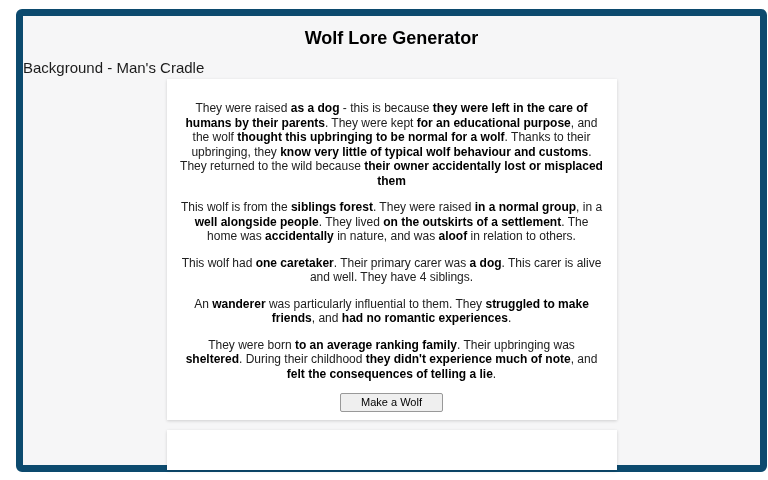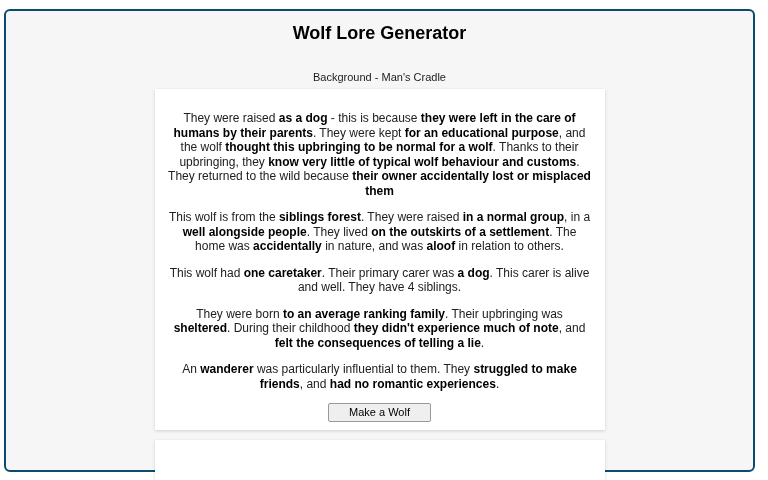--- a/index.html
+++ b/index.html
@@ -4,35 +4,35 @@
 <style>
   * { box-sizing: border-box; }
   html, body { margin: 0; padding: 0; }
   body {
     width: 768px; height: 480px; overflow: hidden;
     background: #ffffff;
     font-family: "Liberation Sans", sans-serif;
     color: #202020;
   }
   .panel {
-    position: absolute; top: 9px; left: 4px;
+    position: absolute; top: 9px; left: 16px;
     width: 751px; height: 463px;
     background: #f6f6f7;
-    border: 2px solid #0c4a6e;
+    border: 7px solid #0c4a6e;
     border-radius: 6px;
   }
   .title {
     margin: 12px 0 0 0;
     font-size: 18px; line-height: 21px;
     font-weight: bold; text-align: center; color: #000;
   }
   .subtitle {
-    margin-top: 28px;
-    font-size: 11px; line-height: 11px;
-    text-align: center; color: #1c1c1c;
+    margin-top: 13px;
+    font-size: 15px; line-height: 11px;
+    color: #1c1c1c;
   }
   .card {
     width: 450px; margin: 6px auto 0 auto;
     background: #ffffff;
     box-shadow: 0 1px 3px rgba(0,0,0,0.16);
     padding: 10px 12px 8px 12px;
     text-align: center;
     font-size: 12px; line-height: 14.5px;
   }
   .card p { margin: 12px 0; }
@@ -58,21 +58,21 @@
 <body>
 
 <div class="panel">
   <h1 class="title">Wolf Lore Generator</h1>
   <div class="subtitle">Background - Man's Cradle</div>
 
   <div class="card">
     <p>They were raised <strong>as a dog</strong> - this is because <strong>they were left in the care of humans by their parents</strong>. They were kept <strong>for an educational purpose</strong>, and the wolf <strong>thought this upbringing to be normal for a wolf</strong>. Thanks to their upbringing, they <strong>know very little of typical wolf behaviour and customs</strong>. They returned to the wild because <strong>their owner accidentally lost or misplaced them</strong></p>
     <p>This wolf is from the <strong>siblings forest</strong>. They were raised <strong>in a normal group</strong>, in a <strong>well alongside people</strong>. They lived <strong>on the outskirts of a settlement</strong>. The home was <strong>accidentally</strong> in nature, and was <strong>aloof</strong> in relation to others.</p>
     <p>This wolf had <strong>one caretaker</strong>. Their primary carer was <strong>a dog</strong>. This carer is alive and well. They have 4 siblings.</p>
+    <p>An <strong>wanderer</strong> was particularly influential to them. They <strong>struggled to make friends</strong>, and <strong>had no romantic experiences</strong>.</p>
     <p>They were born <strong>to an average ranking family</strong>. Their upbringing was <strong>sheltered</strong>. During their childhood <strong>they didn't experience much of note</strong>, and <strong>felt the consequences of telling a lie</strong>.</p>
-    <p>An <strong>wanderer</strong> was particularly influential to them. They <strong>struggled to make friends</strong>, and <strong>had no romantic experiences</strong>.</p>
     <div class="button-row">
       <button class="make-wolf-btn">Make a Wolf</button>
     </div>
   </div>
 
   <div class="card card-next"></div>
 </div>
 
 </body></html>

